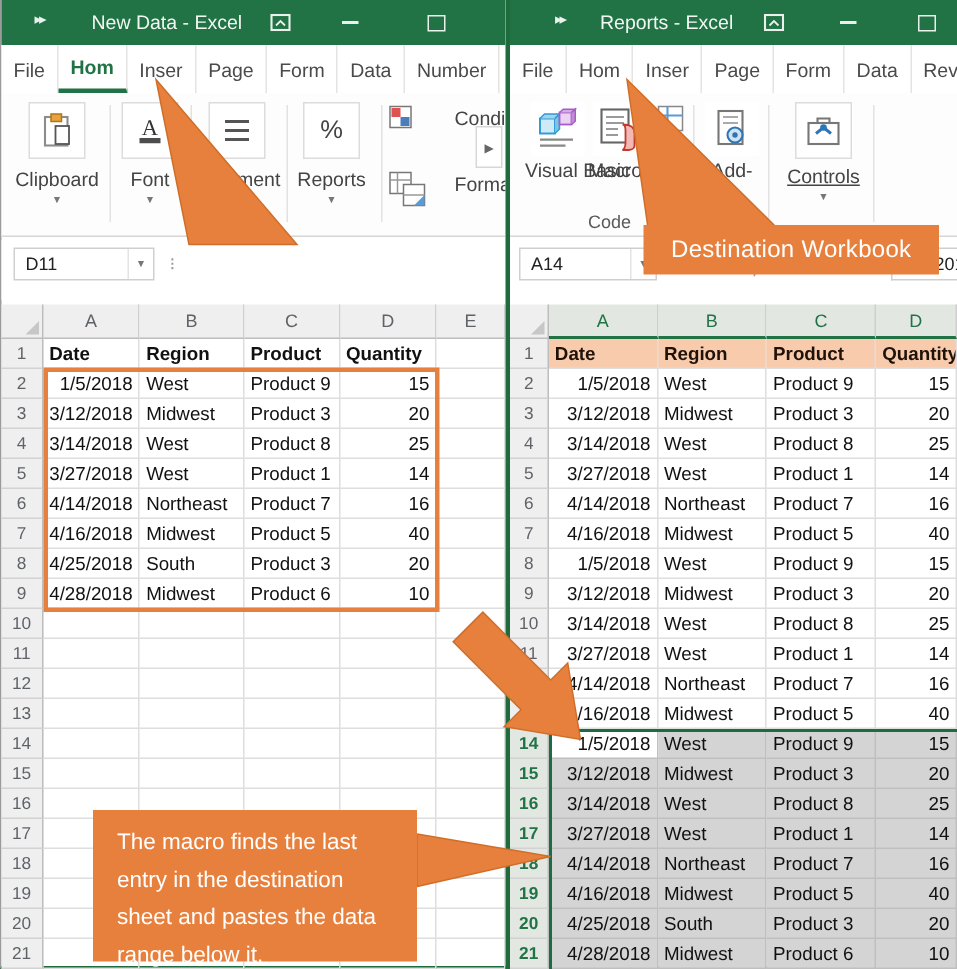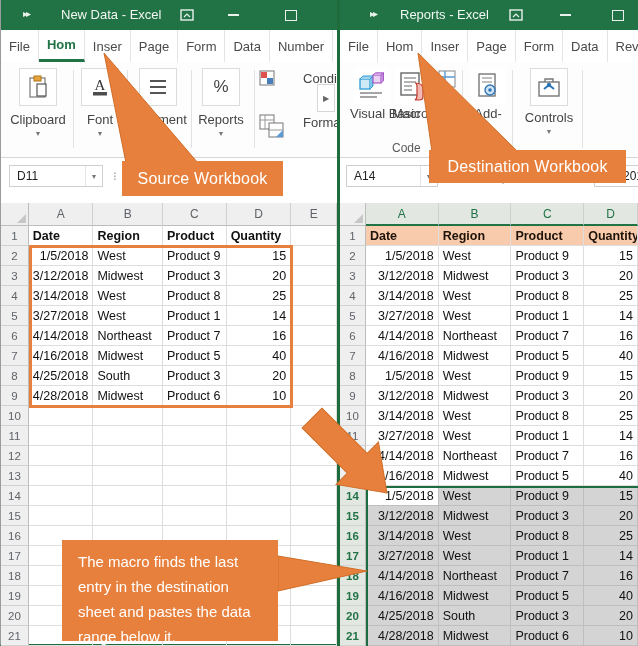--- a/index.html
+++ b/index.html
@@ -453,21 +453,21 @@
       <div class="gsep" style="left:172px;"></div>
       <div class="rgroup" style="left:180px;width:58px;">
         <div class="iconbox" style="border:1px solid #dcdcdc;">
               <svg width="24" height="22" viewBox="0 0 24 22">
                 <rect x="2" y="6" width="20" height="14" fill="#fff" stroke="#777" stroke-width="1.4"></rect>
                 <path d="M8 6 L8 3 L16 3 L16 6" fill="none" stroke="#777" stroke-width="1.4"></path>
                 <path d="M7 13 L12 9 M12 9 L17 13" stroke="#2e75b6" stroke-width="2"></path>
                 <circle cx="12" cy="9" r="2.2" fill="#2e75b6"></circle>
               </svg>
             </div>
-        <div class="glabel" style="margin-top:4px;">Controls</div>
+        <div class="glabel" style="margin-top:4px;text-decoration:underline;">Controls</div>
             <div class="chev">▼</div>
       </div>
       <div class="gsep" style="left:242px;"></div>
       <div class="grouplabel" style="left:52px;top:79px;">Code</div>
     </div>
 
     <div class="fbar">
       <div class="namebox" style="left:6px;width:92px;">
         <span class="nb-text">A14</span>
         <span class="nb-dd">▼</span>
@@ -641,23 +641,20 @@
    </div>
   </div>
 
   <svg id="overlay-svg" width="638" height="646">
     <polygon points="104,53 198,163 126,163" fill="#E8803D" stroke="#d06e28" stroke-width="1"></polygon>
     <polygon points="418,53 518,152 432,152" fill="#E8803D" stroke="#d06e28" stroke-width="1"></polygon>
     <path d="M0,-14 L64,-14 L64,-30 L106,0 L64,30 L64,14 L0,14 Z" transform="translate(312,418) rotate(45)" fill="#E8803D" stroke="#d06e28" stroke-width="1"></path>
     <polygon points="278,556 367,571 278,591" fill="#E8803D" stroke="#d06e28" stroke-width="1"></polygon>
   </svg>
 
-  <div class="callout lbl" style="left:122px;top:161px;width:161px;height:35px;">
-    <span>Source Workbook</span>
-  </div>
   <div class="callout lbl" style="left:429px;top:150px;width:197px;height:33px;">
     <span>Destination Workbook</span>
   </div>
   <div class="callout" id="callout-note" style="left:62px;top:540px;width:216px;height:101px;">
     <span>The macro finds the last entry in the destination sheet and pastes the data range below it.</span>
   </div>
 
 </div>
 
 </body></html>

